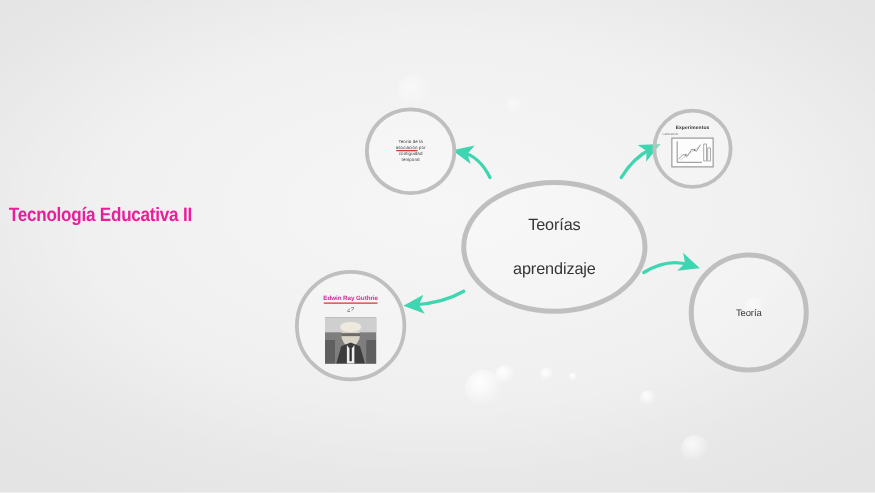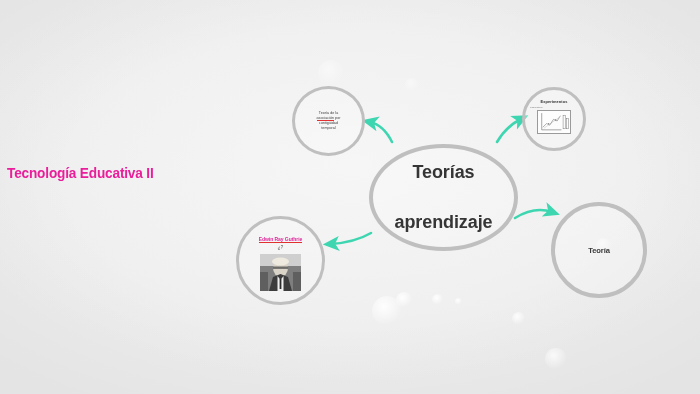--- a/index.html
+++ b/index.html
@@ -61,22 +61,22 @@
     text-align:center;
   }
 
   
   #node-center {
     left:369px; top:144px;
     width:149px; height:107px;
     border-width:4px;
   }
   #node-center .hub-text {
-    font-size:18px;
-    font-weight:bold;
+    font-size:13px;
+    font-weight:normal;
     line-height:1.38;
     color:#353535;
     letter-spacing:-0.1px;
     padding:0 8px;
   }
 
   
   #node-contiguidad {
     left:292px; top:86px;
     width:73px; height:70px;
@@ -155,21 +155,21 @@
   .portrait svg { display:block; width:100%; height:100%; }
 
   
   #node-teoria {
     left:551px; top:202px;
     width:96px; height:96px;
     border-width:4px;
   }
   #node-teoria .t-text {
     font-size:7.6px;
-    font-weight:bold;
+    font-weight:normal;
     color:#3a3a3a;
     letter-spacing:-.1px;
   }
 
   
   #arrows {
     position:absolute; inset:0;
     width:700px; height:394px;
     pointer-events:none;
   }

